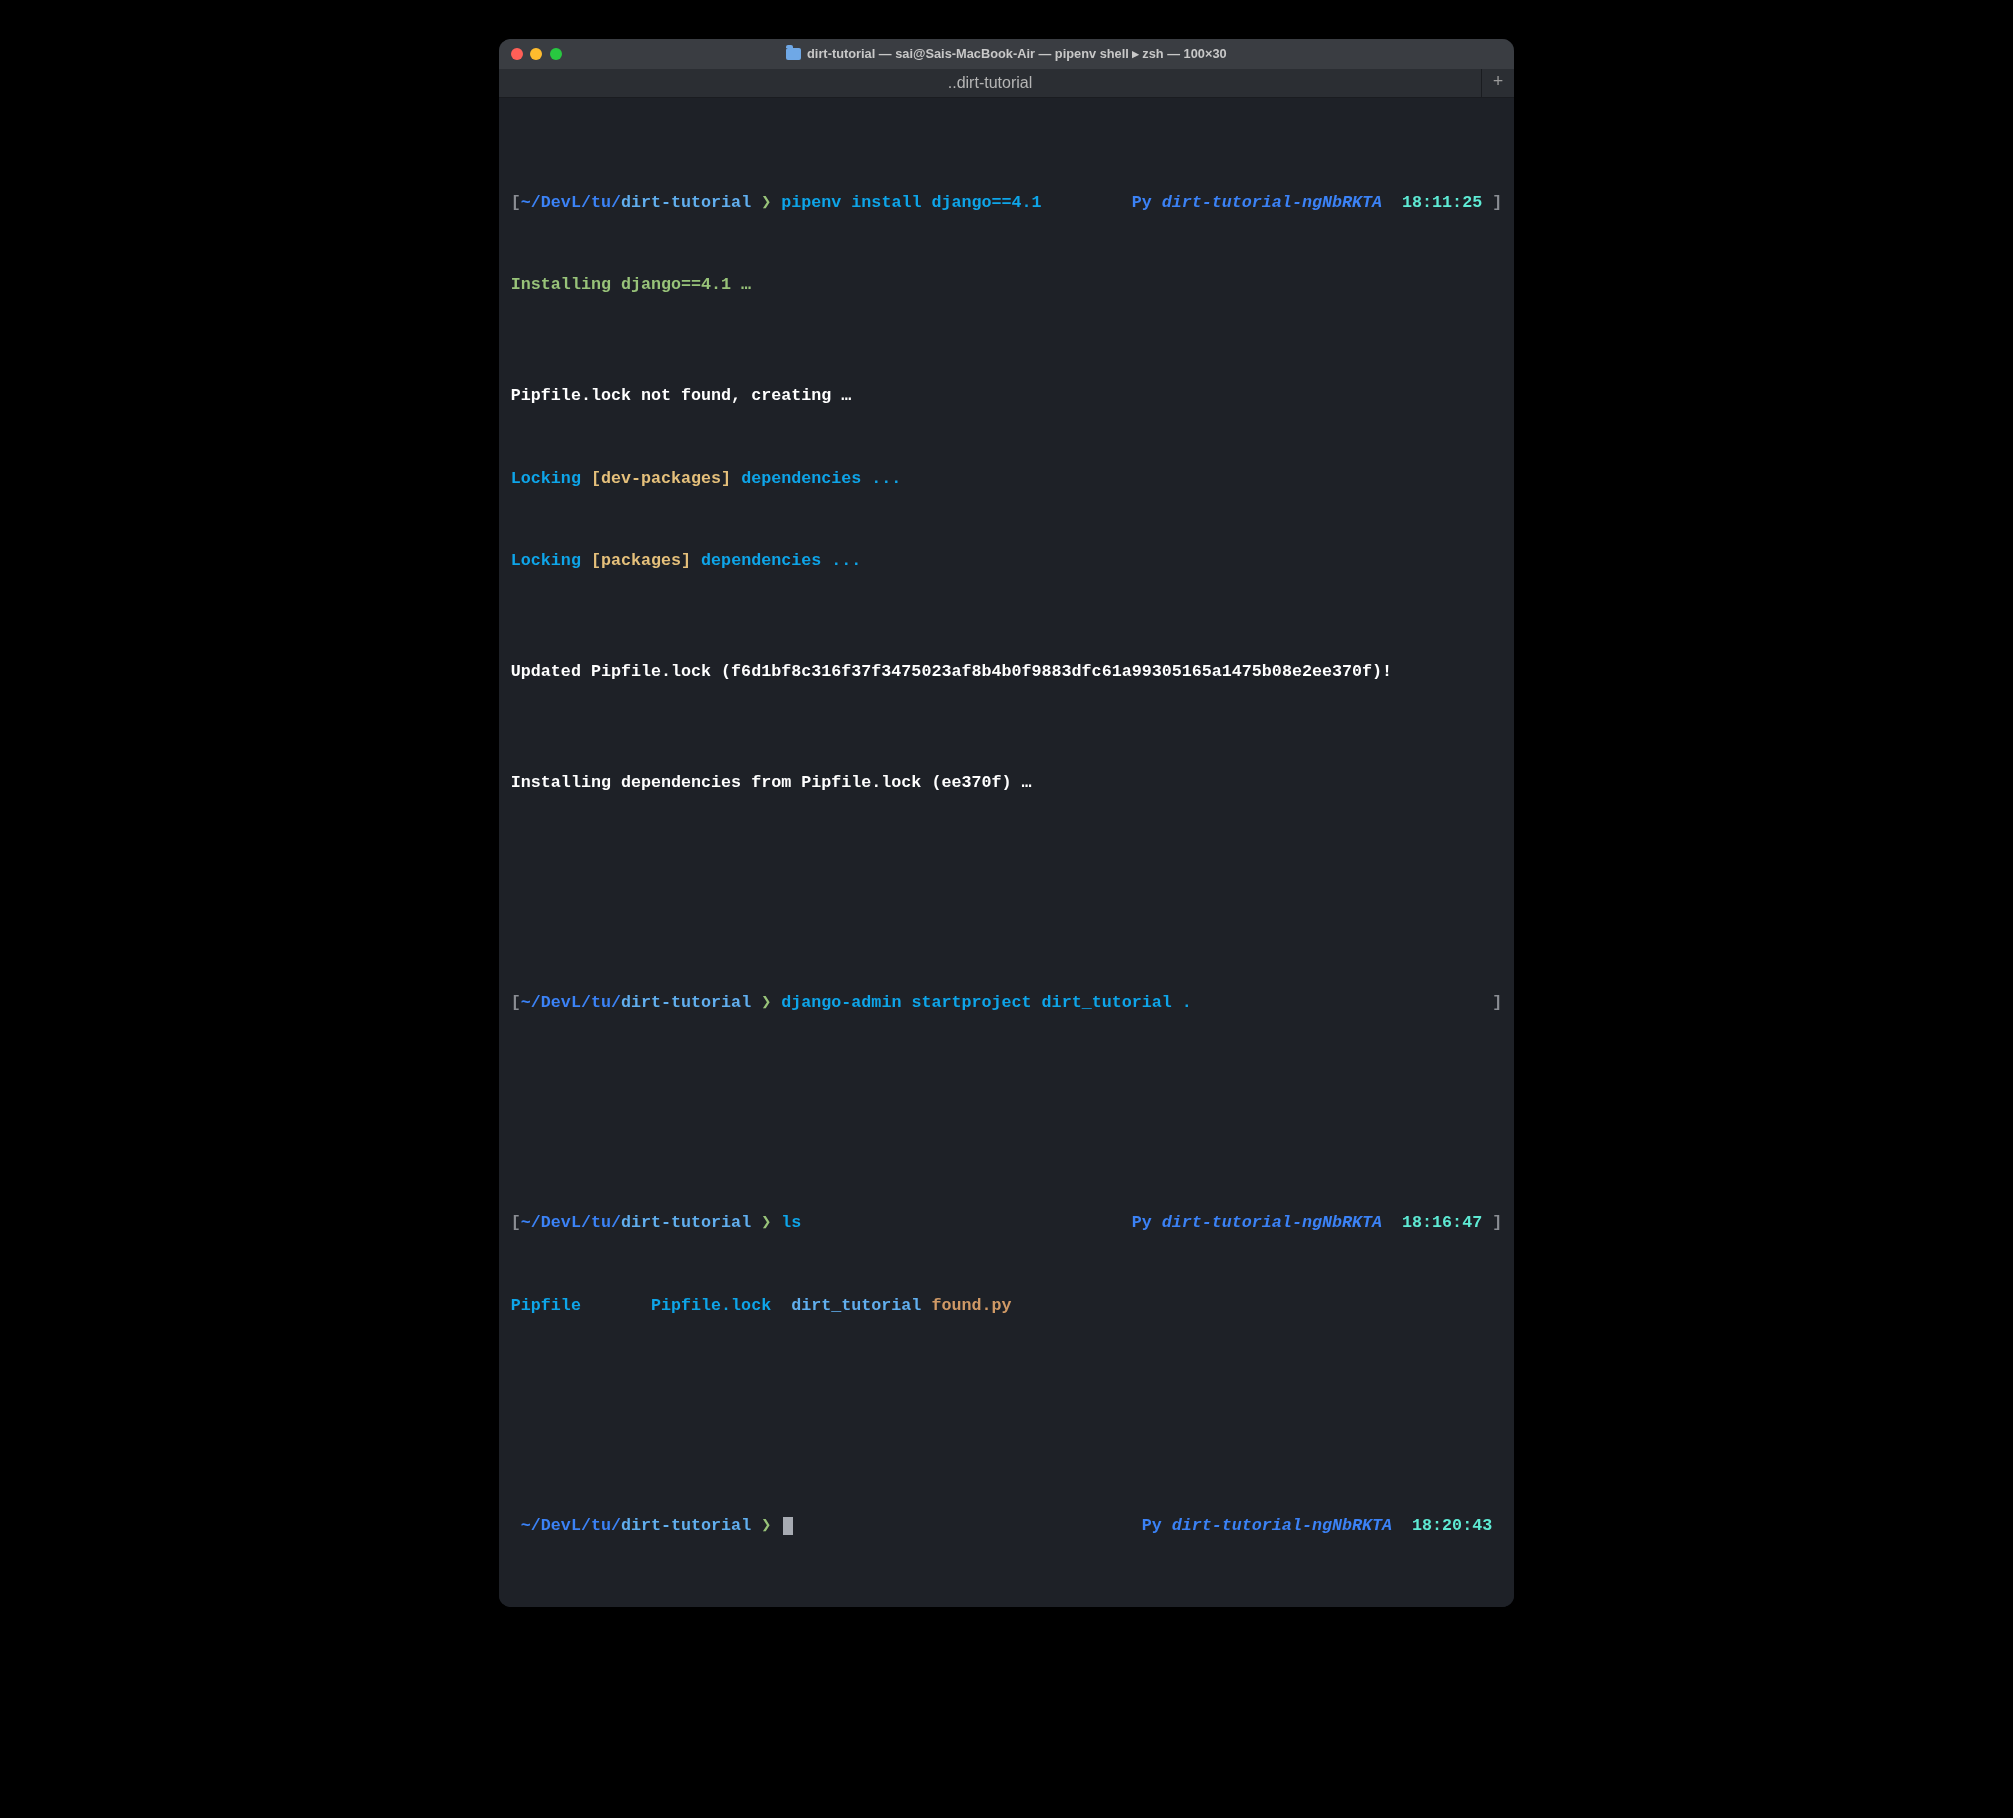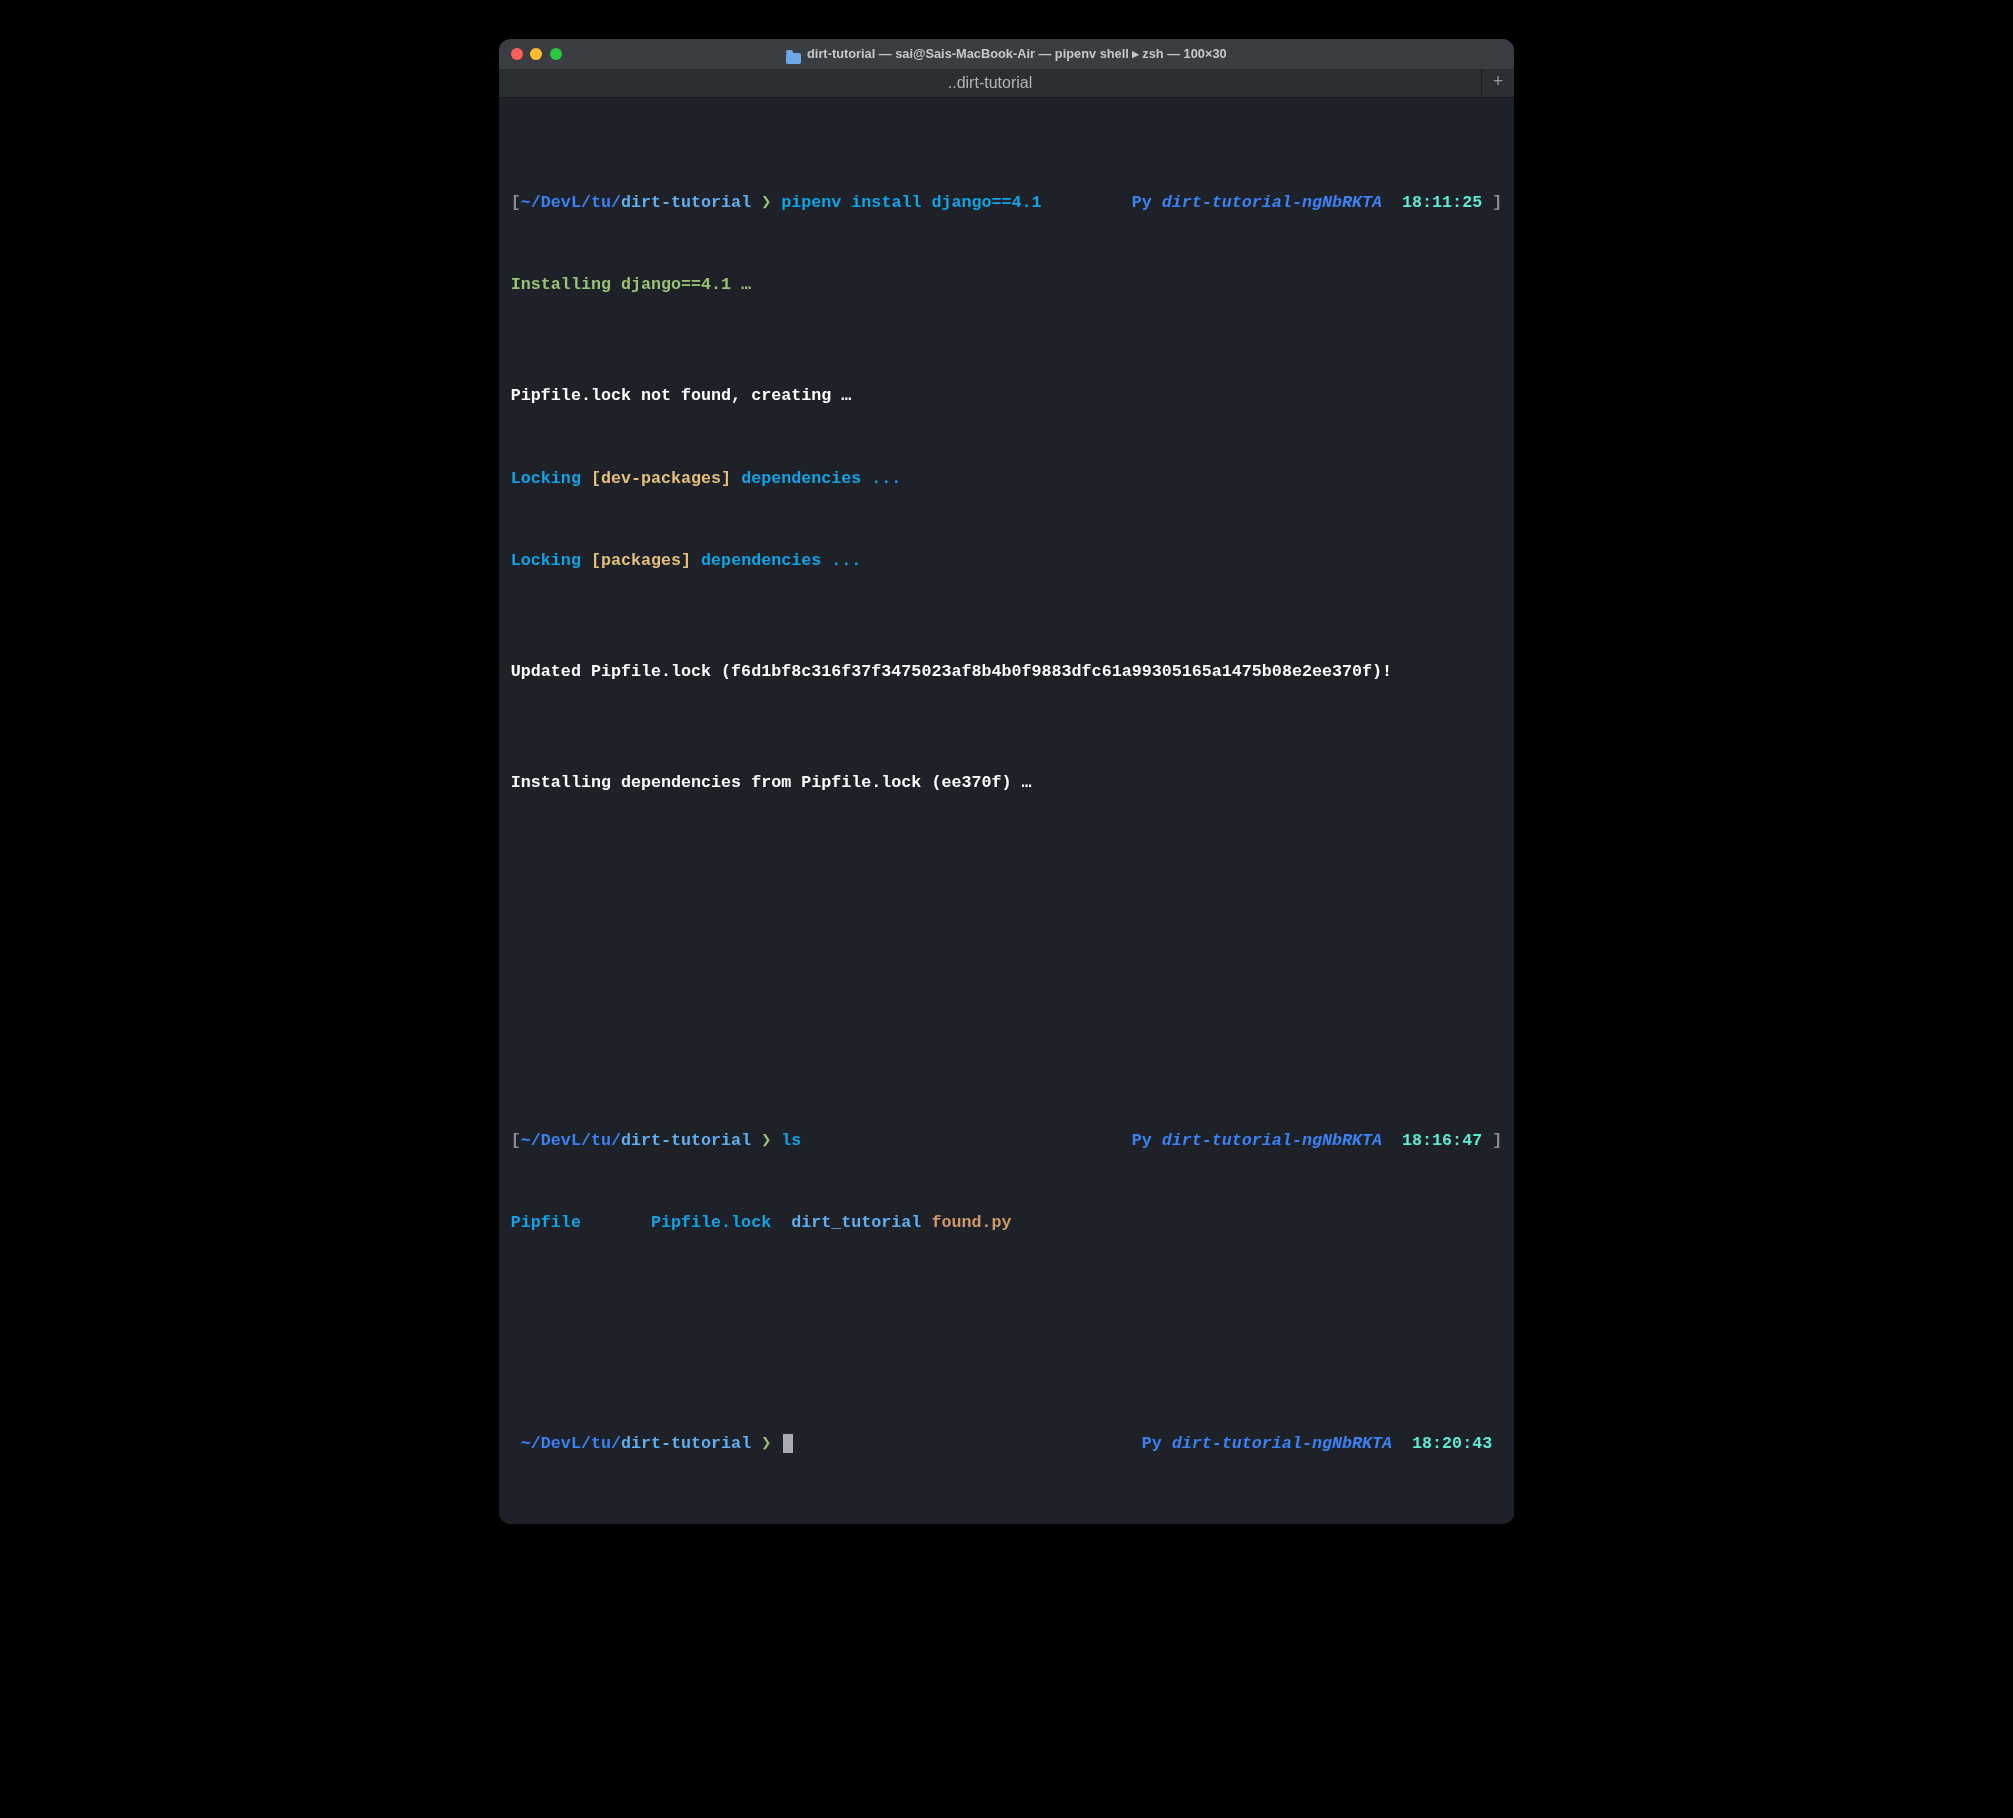--- a/index.html
+++ b/index.html
@@ -43,21 +43,21 @@
     position: absolute;
     left: 0; right: 0;
     text-align: center;
     color: #c8c8c8;
     font-family: -apple-system, "SF Pro Text", "Helvetica Neue", sans-serif;
     font-size: 12.8px;
     font-weight: 600;
     pointer-events: none;
     display: flex;
     justify-content: center;
-    align-items: flex-end;
+    align-items: center;
     gap: 5.9px;
   }
   .folder-icon {
     width: 14.8px; height: 11.8px;
     background: #6fa8e6;
     border-radius: 2px;
     position: relative;
     display: inline-block;
   }
   .folder-icon::before {
@@ -156,20 +156,24 @@
     </div>
     <div><span class="c-green">Installing </span><span class="c-greenbr">django==4.1</span><span class="c-green"> …</span></div>
     <div class="c-whitebr">Pipfile.lock not found, creating …</div>
     <div><span class="c-white">Locking </span><span class="c-yellow">[dev-packages]</span><span class="c-white"> dependencies ...</span></div>
     <div><span class="c-white">Locking </span><span class="c-yellow">[packages]</span><span class="c-white"> dependencies ...</span></div>
     <div class="c-whitebr">Updated Pipfile.lock (f6d1bf8c316f37f3475023af8b4b0f9883dfc61a99305165a1475b08e2ee370f)!</div>
     <div class="c-whitebr">Installing dependencies from Pipfile.lock (ee370f) …</div>
     <div>&nbsp;</div>
 
     
+    <div class="line">
+      <span class="left"><span class="c-gray">[</span><span class="c-cyan">~/DevL/tu/</span><span class="c-blue">dirt-tutorial</span><span class="c-greenbr"> ❯ </span><span class="c-white">django-admin startproject dirt_tutorial .</span></span>
+      <span class="right"><span class="c-gray">]</span></span>
+    </div>
     <div>&nbsp;</div>
 
     
     <div class="line">
       <span class="left"><span class="c-gray">[</span><span class="c-cyan">~/DevL/tu/</span><span class="c-blue">dirt-tutorial</span><span class="c-greenbr"> ❯ </span><span class="c-white">ls</span></span>
       <span class="right"><span class="c-cyan">Py </span><span class="venv">dirt-tutorial-ngNbRKTA</span>  <span class="time">18:16:47</span> <span class="c-gray">]</span></span>
     </div>
     <div><span class="c-white">Pipfile       Pipfile.lock  </span><span class="c-blue">dirt_tutorial</span><span> </span><span class="c-orange">found.py</span></div>
     <div>&nbsp;</div>
 

